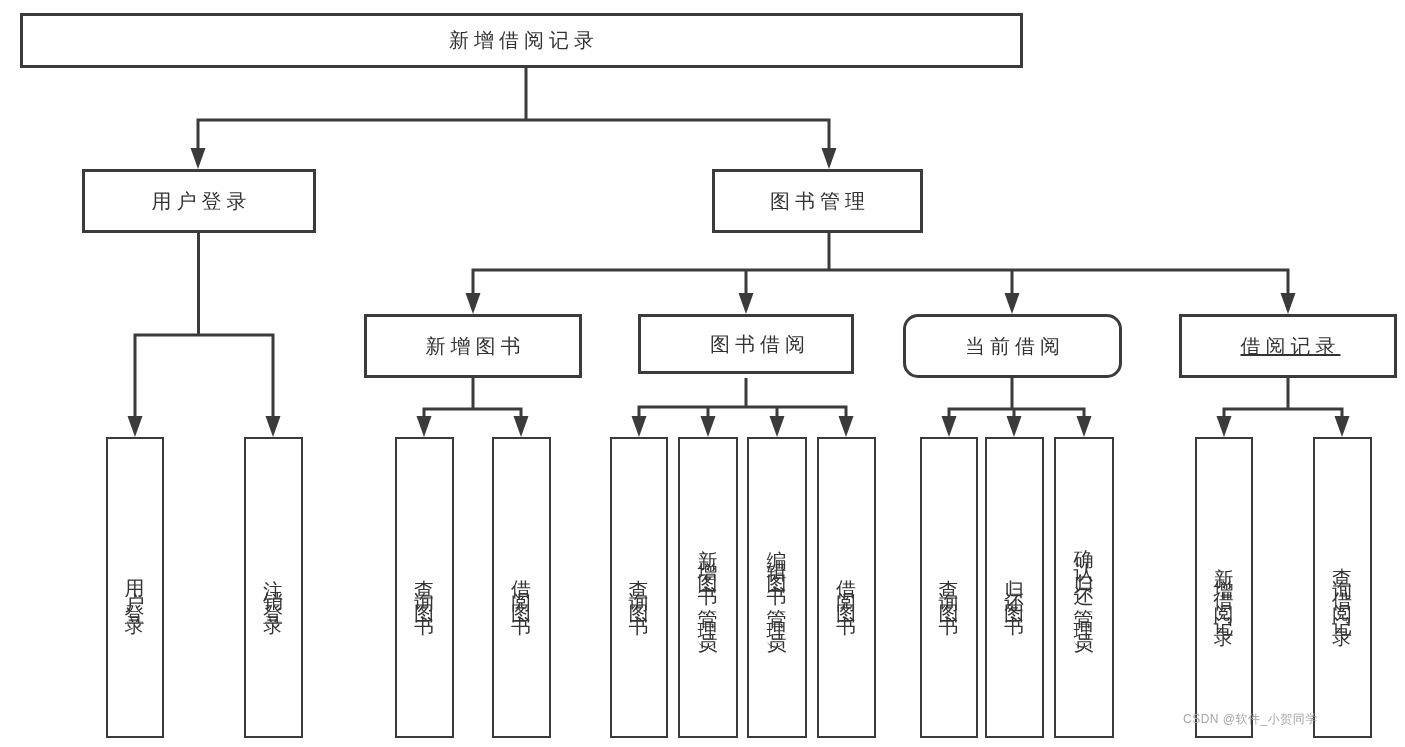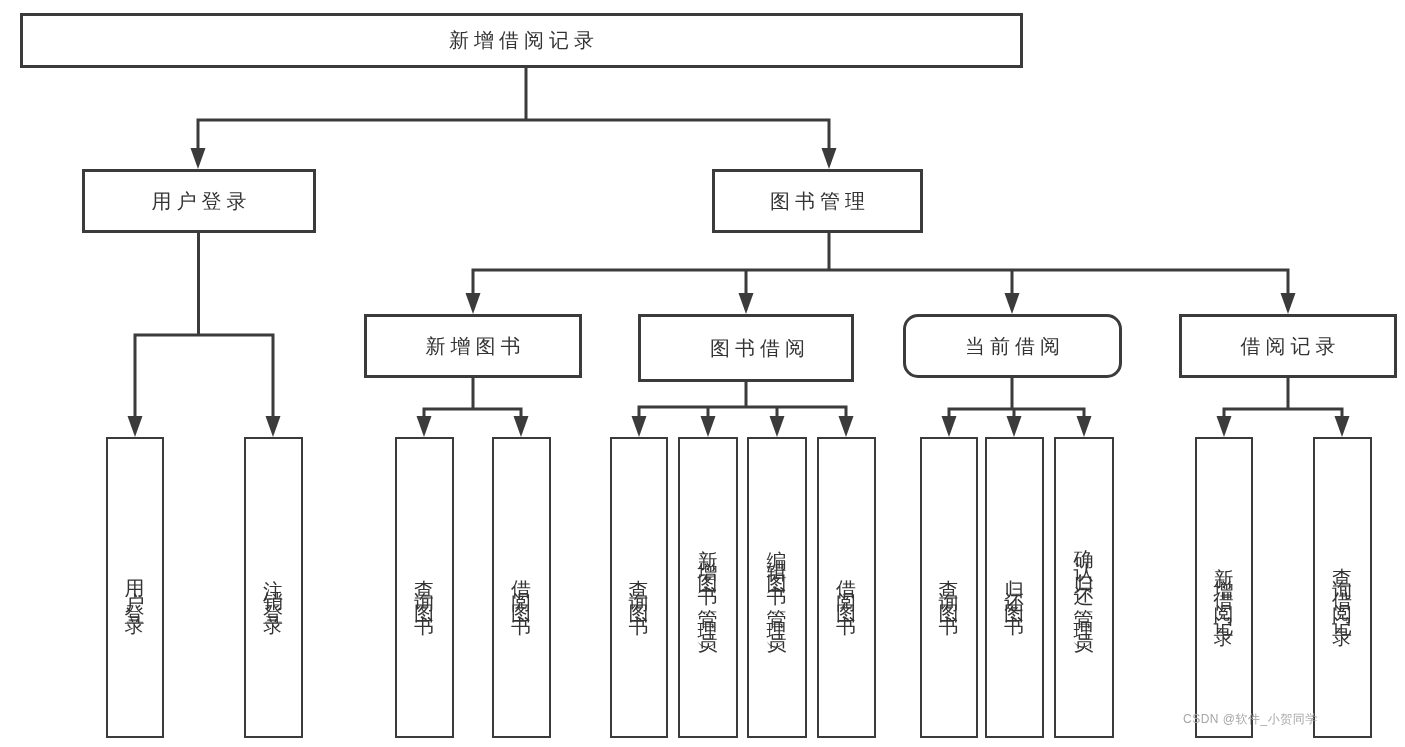--- a/index.html
+++ b/index.html
@@ -119,27 +119,27 @@
   <div class="node hnode" style="left:82px; top:169px; width:234px; height:64px;">
     <span>用户登录</span>
   </div>
   <div class="node hnode" style="left:712px; top:169px; width:211px; height:64px;">
     <span>图书管理</span>
   </div>
 
   <div class="node hnode" style="left:364px; top:314px; width:218px; height:64px;">
     <span>新增图书</span>
   </div>
-  <div class="node hnode" style="left:638px; top:314px; width:216px; height:68px;padding-left:23px;">
+  <div class="node hnode" style="left:638px; top:314px; width:216px; height:60px;padding-left:23px;">
     <span>图书借阅</span>
   </div>
   <div class="node hnode" style="left:903px; top:314px; width:219px; height:64px;border-radius:15px;">
     <span>当前借阅</span>
   </div>
-  <div class="node hnode" style="left:1179px; top:314px; width:218px; height:64px;">
+  <div class="node hnode" style="left:1179px; top:314px; width:218px; height:64px;text-decoration:underline;">
     <span>借阅记录</span>
   </div>
 
   <div class="node vnode" style="left:106px; top:437px; width:58px; height:301px;">
     <span>用户登录</span>
   </div>
   <div class="node vnode" style="left:244px; top:437px; width:59px; height:301px;">
     <span>注销登录</span>
   </div>
 

